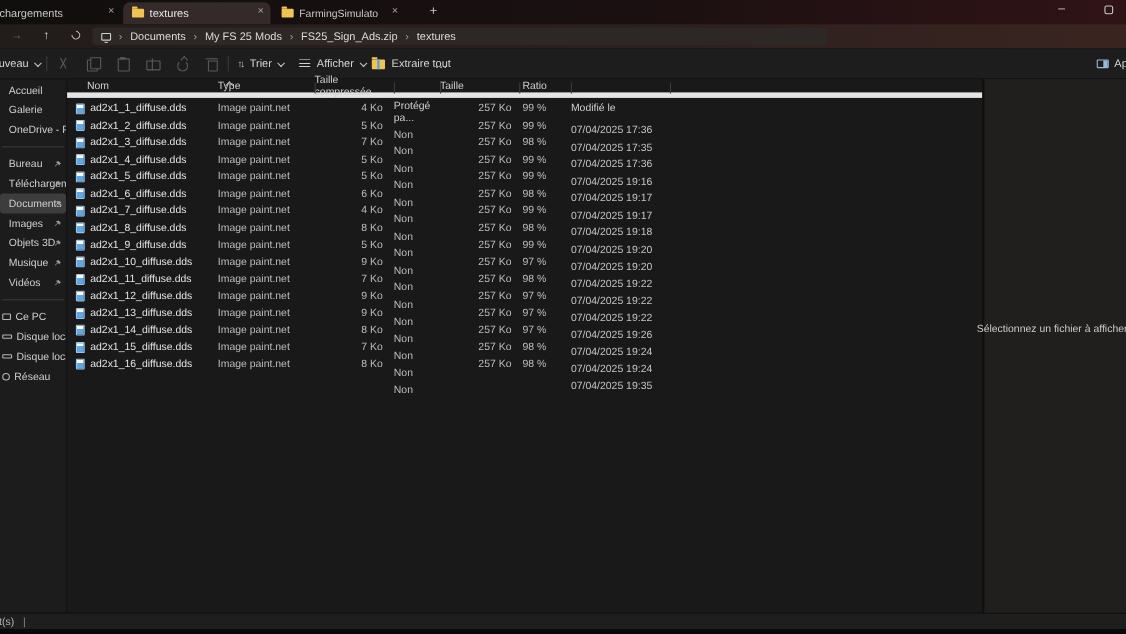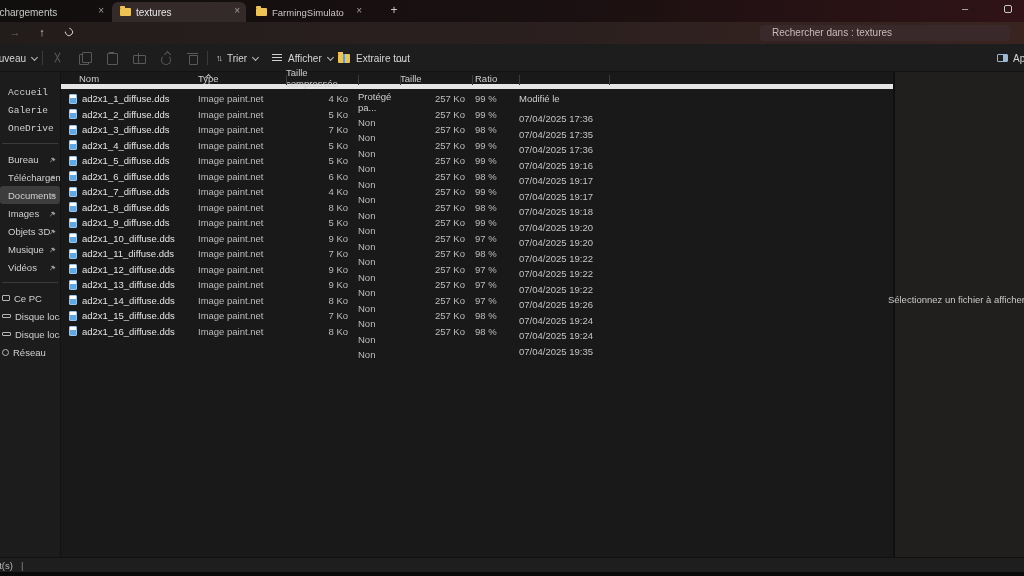--- a/index.html
+++ b/index.html
@@ -75,21 +75,21 @@
 
   
   .main { position:absolute; left:0; top:72px; width:1024px; height:485px; background:#1c1c1c; }
 
   .sidebar { position:absolute; left:0; top:0; width:60px; height:485px; overflow:hidden; }
   .sb-item { position:relative; height:18px; display:flex; align-items:center; font-size:9.5px;
     color:#d0d0d0; padding-left:8px; white-space:nowrap; overflow:hidden; }
   .sb-item.selected { background:#3d3d3d; border-radius:3px; }
   .sb-item .pin { position:absolute; right:4px; top:5px; }
   .sb-sep { height:1px; background:#3a3a3a; margin:6px 2px 6px 2px; }
-  .sb-group-top { margin-top:11px;font-family:Liberation Mono, monospace; }
+  .sb-group-top { margin-top:1px; }
   .sb-ic { flex:0 0 auto; margin-right:4px; margin-left:-6px; }
   .sb-ic[data-icon="pc"] { width:8px; height:6px; border:1px solid #b5b5b5; border-radius:1px; }
   .sb-ic[data-icon="drive"] { width:9px; height:4px; border:1px solid #b5b5b5; border-radius:1px; }
   .sb-ic[data-icon="net"] { width:7px; height:7px; border:1px solid #b5b5b5; border-radius:50%; }
 
   .filepane { position:absolute; left:60px; top:0; width:833px; height:485px; background:#191919;
     border-left:1px solid #121212; }
   .colheaders { position:relative; height:17px; font-size:9.5px; color:#cfcfcf; display:flex;
     align-items:center; border-bottom:5px solid #e5e5e5; }
   .hsep { position:absolute; top:3px; width:1px; height:10px; background:#3a3a3a; }
@@ -143,21 +143,24 @@
   </div>
   <div class="newtab">+</div>
   <div class="wctl min">–</div>
   <div class="wctl max"><span class="max-glyph"></span></div>
 </div>
 
 <div class="addrrow">
   <div class="navbtn disabled" style="left:6px;">→</div>
   <div class="navbtn" style="left:33px;">↑</div>
   <div class="navbtn" style="left:60px;"><span class="refresh-ic"></span></div>
-  <div class="searchbar">Rechercher dans : textures</div>
+  <div class="addrbar">
+    <span class="pc-ic"></span>
+    <span><span class="crumb-sep"></span><span class="crumb">Documents</span><span class="crumb-sep"></span><span class="crumb">My FS 25 Mods</span><span class="crumb-sep"></span><span class="crumb">FS25_Sign_Ads.zip</span><span class="crumb-sep"></span><span class="crumb">textures</span></span>
+  </div>
 </div>
 
 <div class="cmdbar">
   <div class="cmditem" style="left:-14px;">
     <span>Nouveau</span>
       <span class="chev"></span>
   </div>
   <div class="vsep" style="left:42px;"></div>
   <span class="gicon ic-cut" style="left:52px;"></span>
   <span class="gicon ic-copy" style="left:79px;"></span>

